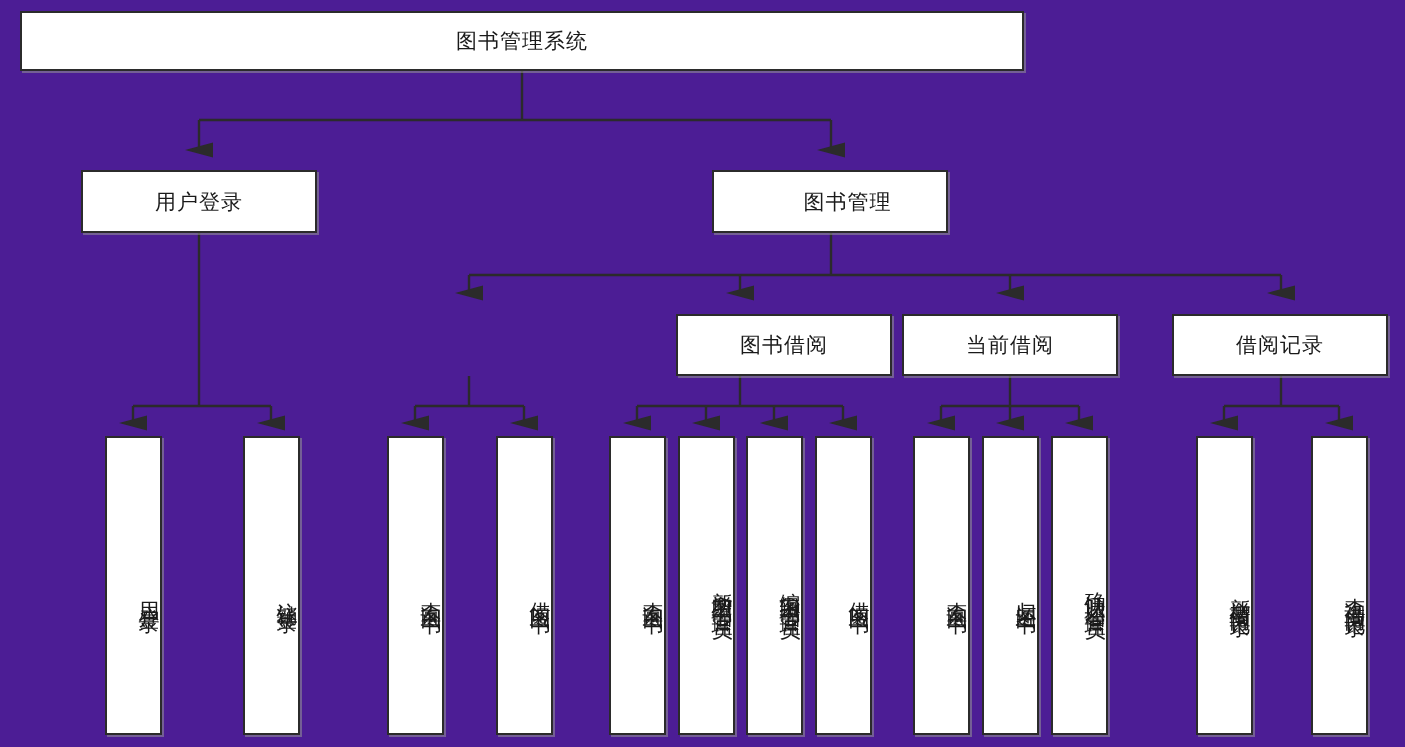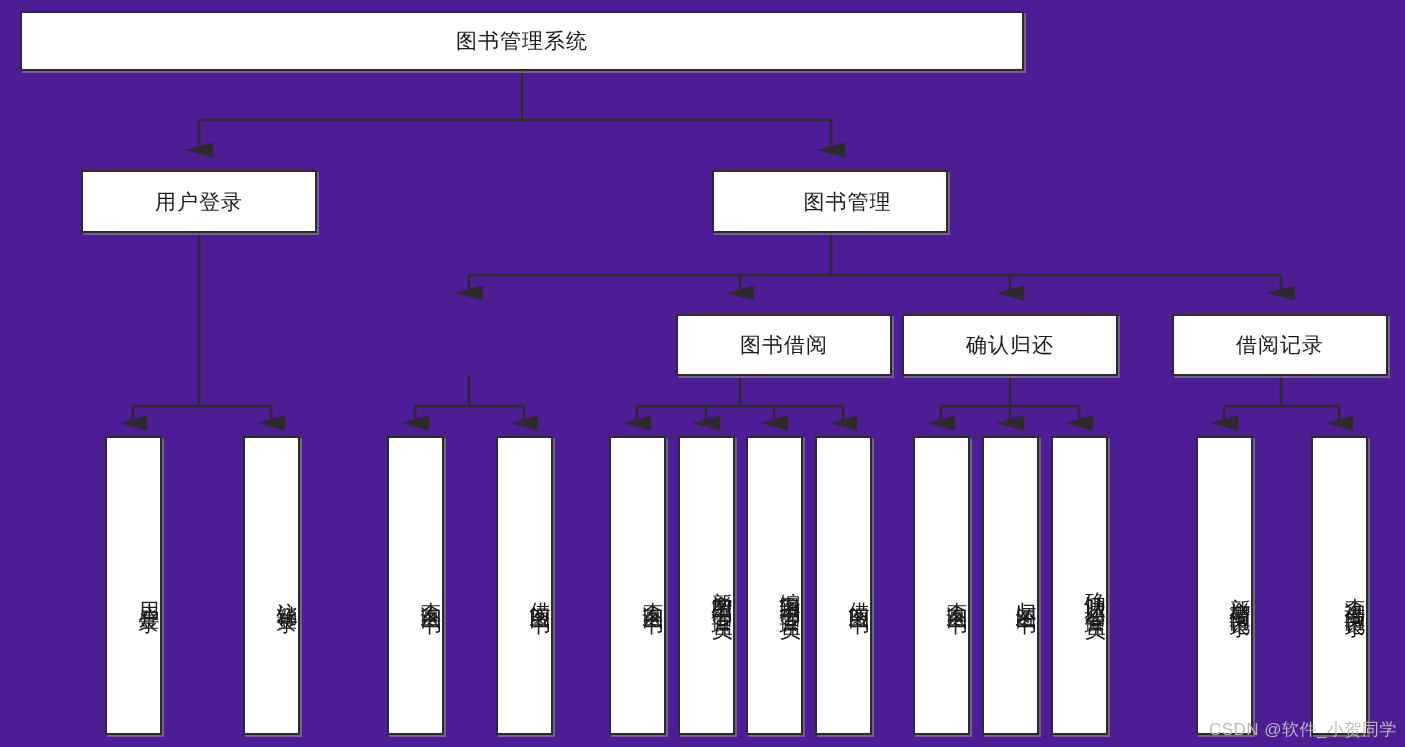--- a/index.html
+++ b/index.html
@@ -128,21 +128,21 @@
     <span>用户登录</span>
   </div>
   <div class="node h" style="left:712px; top:170px; width:236px; height:63px;padding-left:35px;">
     <span>图书管理</span>
   </div>
 
   <div class="node h" style="left:632px; top:314px; width:216px; height:62px;margin-left:44px;">
     <span>图书借阅</span>
   </div>
   <div class="node h" style="left:902px; top:314px; width:216px; height:62px;">
-    <span>确认归还</span>
+    <span>当前借阅</span>
   </div>
   <div class="node h" style="left:1172px; top:314px; width:216px; height:62px;align-items:center;">
     <span>借阅记录</span>
   </div>
 
   <div class="node v" style="left:105px; top:436px; width:57px; height:299px;">
     <span class="vtxt">用户登录</span>
   </div>
   <div class="node v" style="left:243px; top:436px; width:57px; height:299px;">
     <span class="vtxt">注销登录</span>
@@ -178,15 +178,14 @@
     <span class="vtxt">确认归还（管理员）</span>
   </div>
 
   <div class="node v" style="left:1196px; top:436px; width:57px; height:299px;">
     <span class="vtxt">新增借阅记录</span>
   </div>
   <div class="node v" style="left:1311px; top:436px; width:57px; height:299px;">
     <span class="vtxt">查询借阅记录</span>
   </div>
 
-  <div id="watermark">CSDN @软件_小贺同学</div>
 
 </div>
 
 </body></html>

